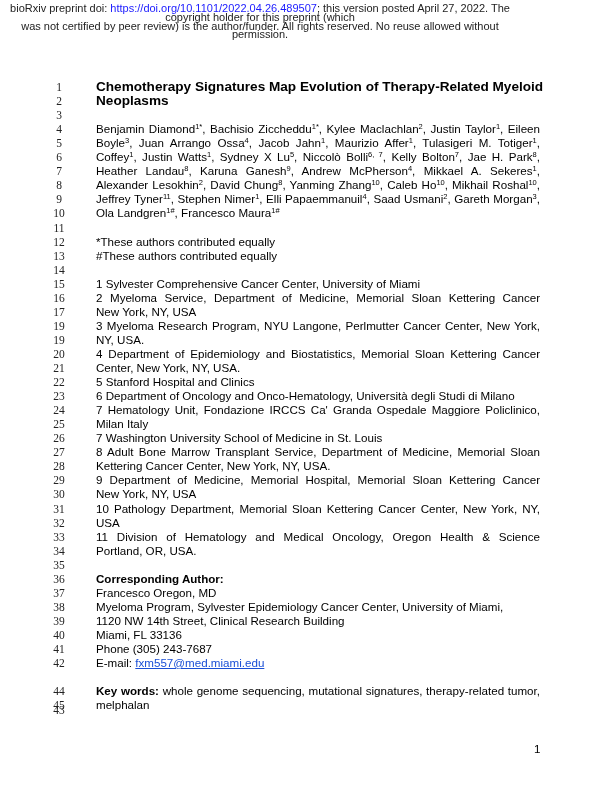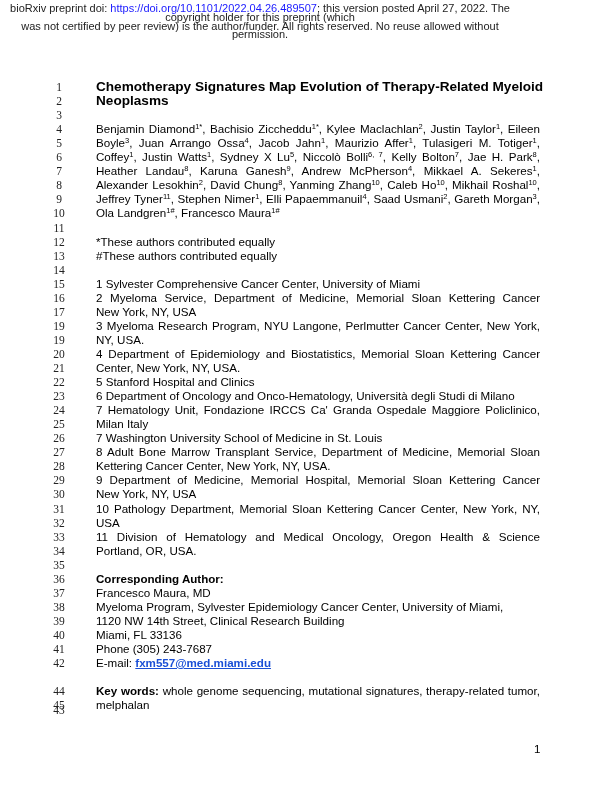--- a/index.html
+++ b/index.html
@@ -7,21 +7,21 @@
   .header { position: absolute; top: 4px; left: 0; width: 520px; text-align: center; font-size: 11px; line-height: 8.8px; color: #222; }
   .header a { color: #1a1aff; text-decoration: none; }
   .lines { position: absolute; top: 80px; left: 0; width: 612px; }
   .line { position: absolute; left: 0; width: 612px; height: 14px; }
   .ln { position: absolute; left: 48px; width: 22px; text-align: center; font-family: "Liberation Serif", serif; font-size: 11.5px; line-height: 14px; color: #222; }
   .txt { position: absolute; left: 96px; width: 444px; font-size: 11.6px; line-height: 14px; white-space: nowrap; }
   .txt.j { text-align: justify; text-align-last: justify; white-space: normal; height: 14px; overflow: hidden; }
   .title { font-weight: bold; font-size: 13.6px; }
   .bold { font-weight: bold; }
   sup { font-size: 7.5px; line-height: 0; vertical-align: 4px; }
-  .link { color: #1a4fd6; text-decoration: underline; font-weight: bold; }
+  .link { color: #1a4fd6; text-decoration: underline; }
   .pagenum { position: absolute; left: 534px; top: 742px; font-size: 11.6px; }
 </style>
 </head>
 <body>
 
 <div class="header">
   <div><span>bioRxiv preprint doi: </span><a>https://doi.org/10.1101/2022.04.26.489507</a><span>; this version posted April 27, 2022. The copyright holder for this preprint (which</span></div>
   <div>was not certified by peer review) is the author/funder. All rights reserved. No reuse allowed without permission.</div>
 </div>
 
@@ -161,21 +161,21 @@
     </div>
     <div class="line" style="top: 477.7px;">
       <span class="ln">35</span>
     </div>
     <div class="line" style="top: 491.75px;">
       <span class="ln">36</span>
       <div class="txt bold">Corresponding Author:</div>
     </div>
     <div class="line" style="top: 505.8px; padding-left: 38px;">
       <span class="ln">37</span>
-      <div class="txt ">Francesco Maura, MD</div>
+      <div class="txt ">Francesco Oregon, MD</div>
     </div>
     <div class="line" style="top: 519.85px;">
       <span class="ln">38</span>
       <div class="txt ">Myeloma Program, Sylvester Epidemiology Cancer Center, University of Miami,</div>
     </div>
     <div class="line" style="top: 533.9px;">
       <span class="ln">39</span>
       <div class="txt ">1120 NW 14th Street, Clinical Research Building</div>
     </div>
     <div class="line" style="top: 547.95px;">

